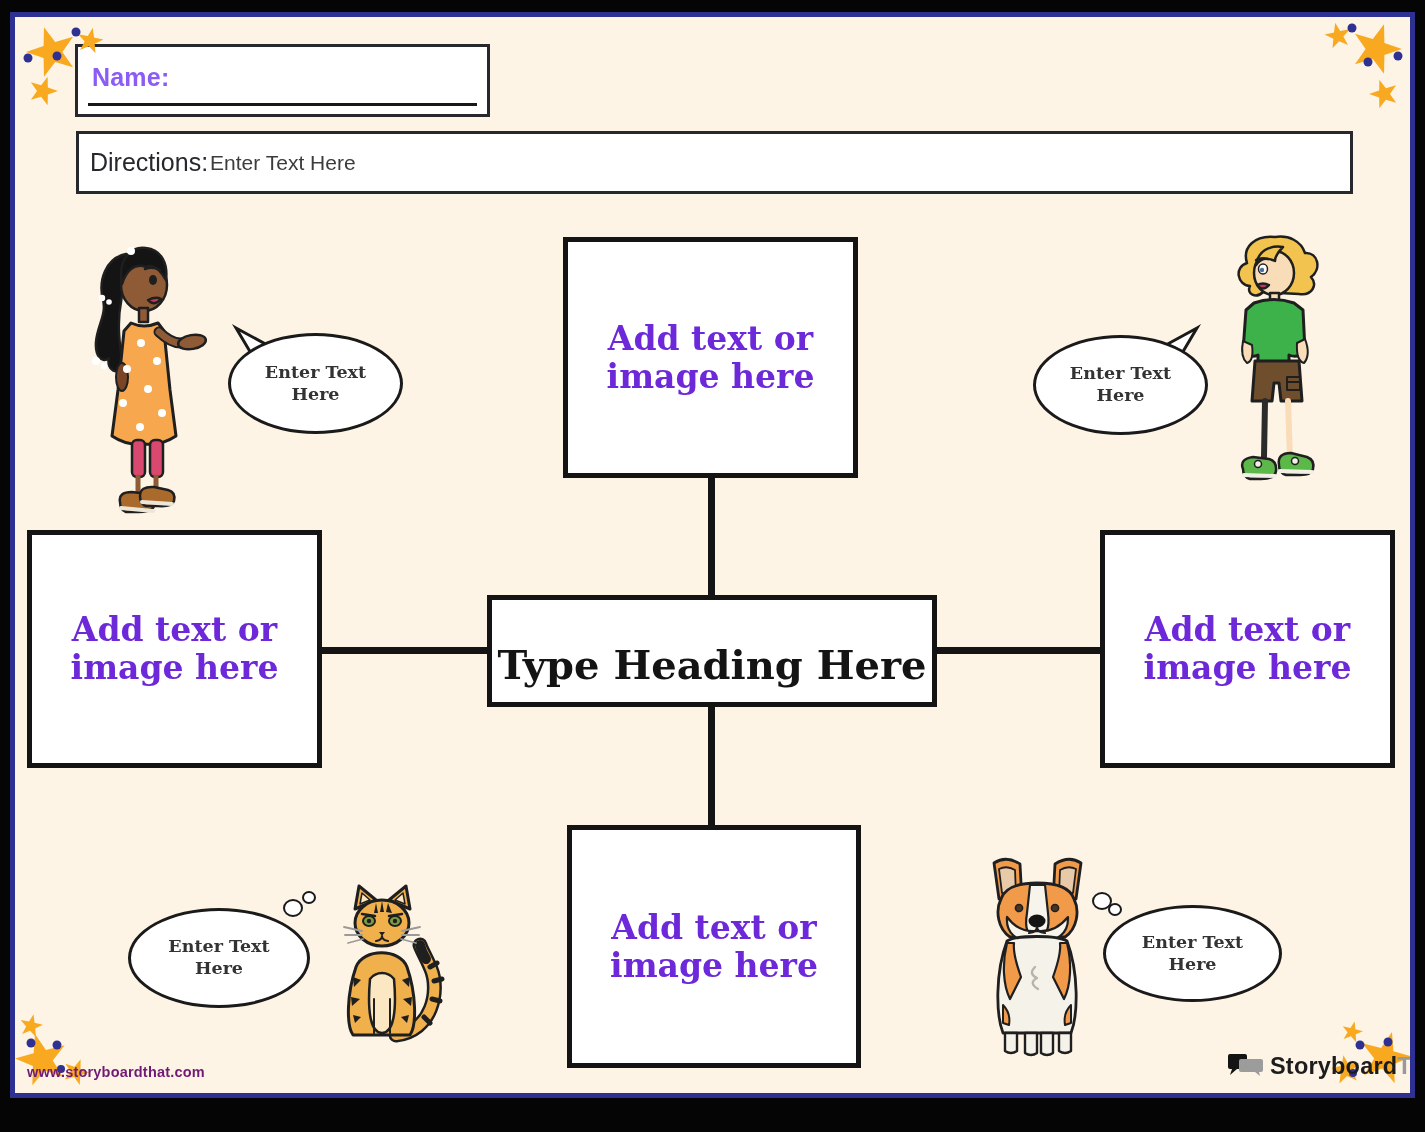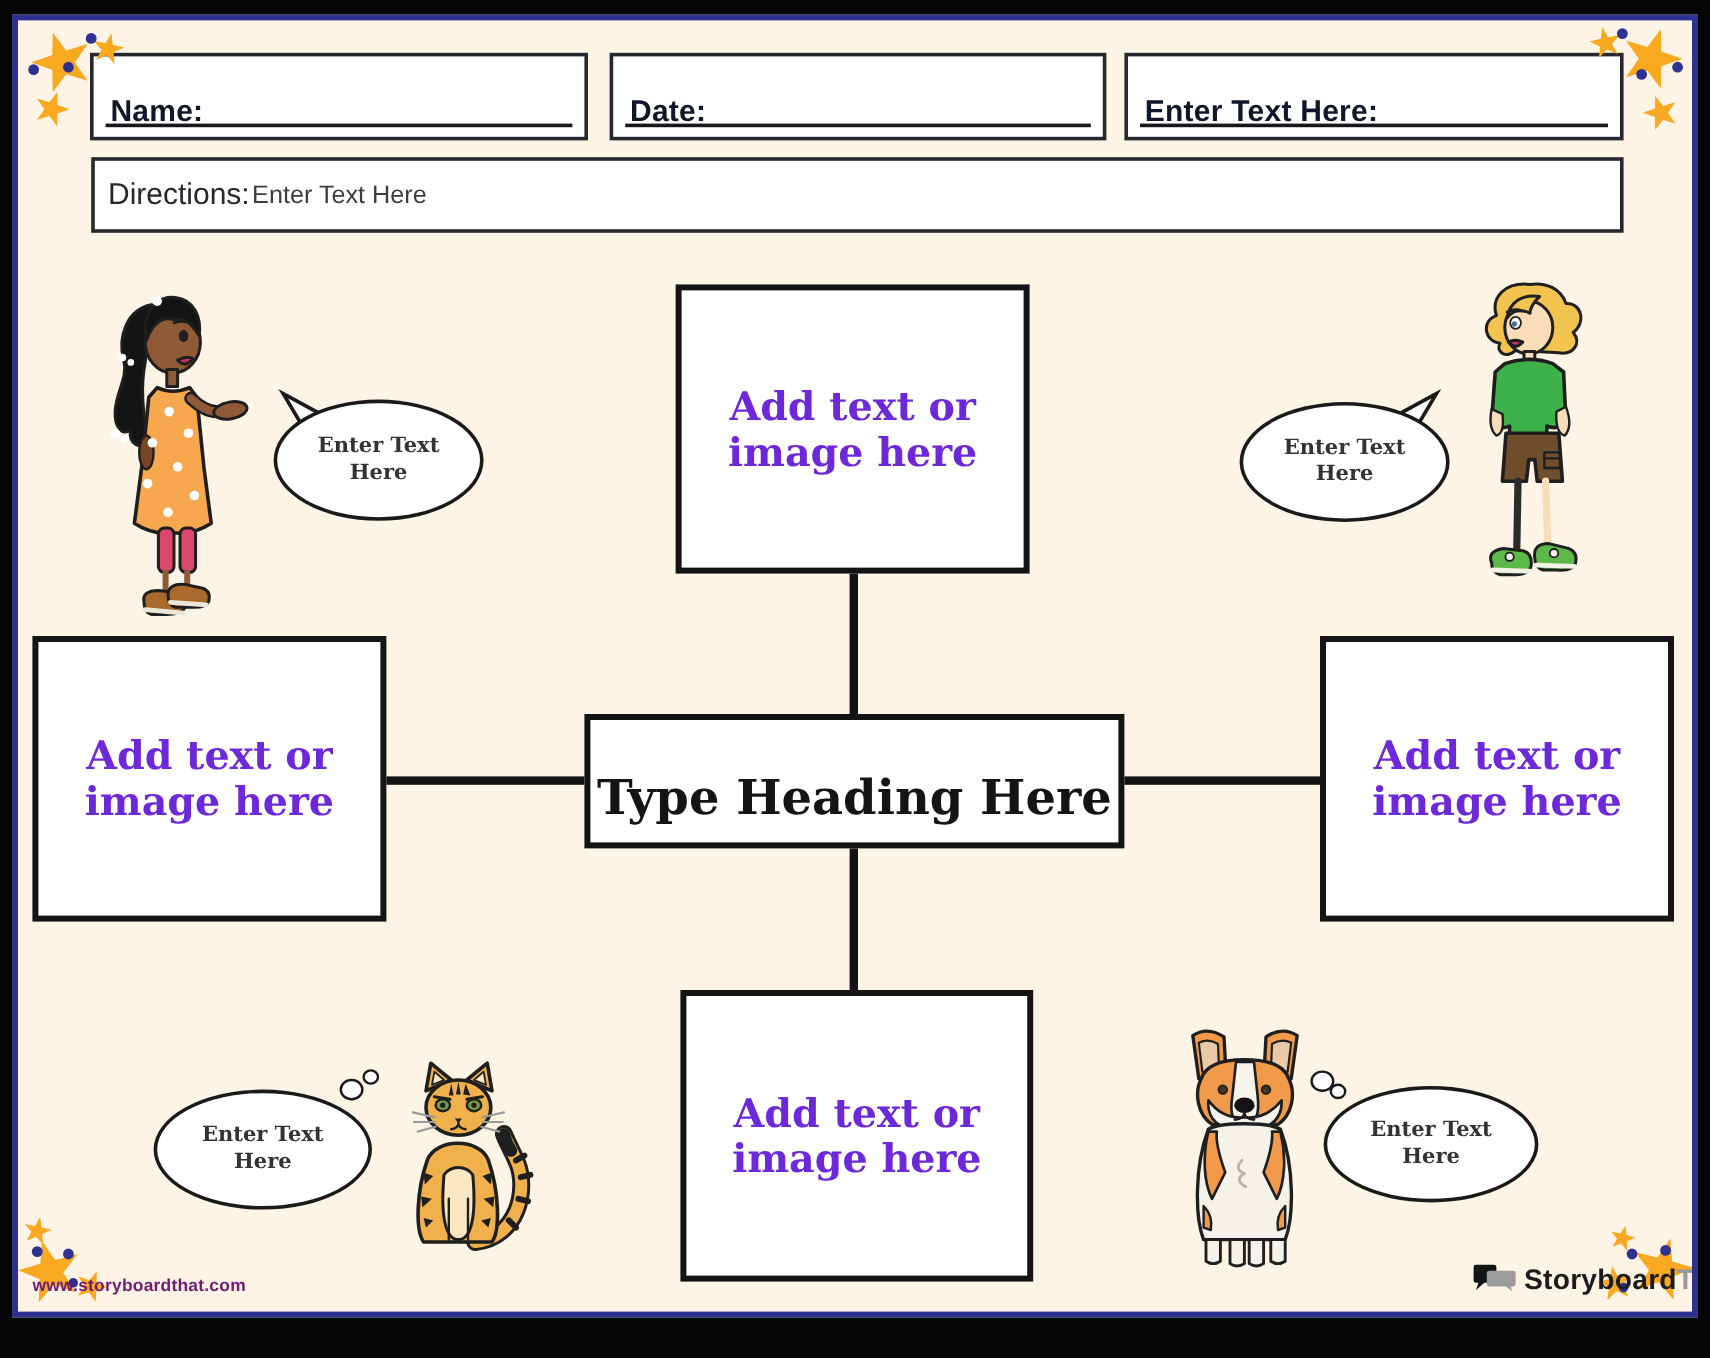--- a/index.html
+++ b/index.html
@@ -9,21 +9,21 @@
   
   .frame-strip{position:absolute;background:#050505;z-index:50;}
   .frame-top{left:0;top:0;width:1425px;height:12px;}
   .frame-bottom{left:0;top:1098px;width:1425px;height:34px;}
   .frame-left{left:0;top:0;width:10px;height:1132px;}
   .frame-right{left:1415px;top:0;width:10px;height:1132px;}
   .frame-accent{position:absolute;left:10px;top:12px;width:1405px;height:1086px;border:5px solid #2e3192;box-sizing:border-box;z-index:49;pointer-events:none;}
 
   
   .hdr-box{position:absolute;background:#ffffff;border:3px solid #26282e;box-sizing:border-box;z-index:5;}
-  .hdr-label{position:absolute;left:14px;top:32px;font-size:25px;font-weight:bold;color:#0f172a;letter-spacing:.2px;}
+  .hdr-label{position:absolute;left:14px;top:16px;font-size:25px;font-weight:bold;color:#8b5cf6;letter-spacing:.2px;}
   .hdr-line{position:absolute;left:10px;right:10px;bottom:8px;border-top:3px solid #17181c;}
   .dir-box{position:absolute;left:76px;top:131px;width:1277px;height:63px;background:#fff;border:3px solid #26282e;box-sizing:border-box;display:flex;align-items:center;padding-left:11px;z-index:5;}
   .dir-label{font-size:25px;font-weight:normal;color:#26282e;}
   .dir-value{font-size:21px;color:#3c3c3c;margin-left:2px;}
 
   
   .node-box{position:absolute;background:#fff;border:5px solid #141414;box-sizing:border-box;display:flex;align-items:center;justify-content:center;z-index:6;}
   .node-text{width:235px;text-align:center;font-family:"DejaVu Serif",serif;font-weight:bold;font-size:33px;line-height:1.15;color:#6d28d9;}
   .heading-box{position:absolute;left:487px;top:595px;width:450px;height:112px;background:#fff;border:5px solid #141414;box-sizing:border-box;display:flex;align-items:center;justify-content:center;z-index:7;}
   .heading-text{font-family:"DejaVu Serif",serif;font-weight:bold;font-size:40px;color:#141414;white-space:nowrap;margin-top:26px;}
@@ -83,28 +83,20 @@
     <use href="#star" fill="#f9a91f" transform="translate(65,36) rotate(15) scale(2.7)"></use>
     <use href="#star" fill="#f9a91f" transform="translate(26,48) rotate(-10) scale(1.5)"></use>
     <use href="#star" fill="#f9a91f" transform="translate(32,10) rotate(14) scale(1.1)"></use>
     <circle cx="40" cy="23" r="4.5" fill="#2e3192"></circle>
     <circle cx="68" cy="20" r="4.5" fill="#2e3192"></circle>
     <circle cx="33" cy="51" r="4" fill="#2e3192"></circle>
   </svg>
 
   <div class="hdr-box" style="left:75px;top:44px;width:415px;height:73px">
     <div class="hdr-label">Name:</div>
-    <div class="hdr-line"></div>
-  </div>
-  <div class="hdr-box" style="left:508px;top:44px;width:414px;height:73px">
-    <div class="hdr-label">Date:</div>
-    <div class="hdr-line"></div>
-  </div>
-  <div class="hdr-box" style="left:937px;top:44px;width:416px;height:73px">
-    <div class="hdr-label">Enter Text Here:</div>
     <div class="hdr-line"></div>
   </div>
   <div class="dir-box">
     <span class="dir-label">Directions:</span>
     <span class="dir-value">Enter Text Here</span>
   </div>
 
   <div class="conn" style="left:708px;top:476px;width:7px;height:121px"></div>
   <div class="conn" style="left:708px;top:705px;width:7px;height:122px"></div>
   <div class="conn" style="left:320px;top:647px;width:169px;height:7px"></div>

